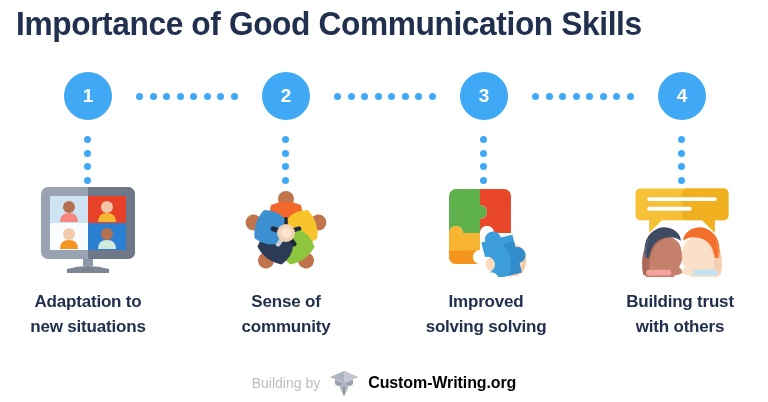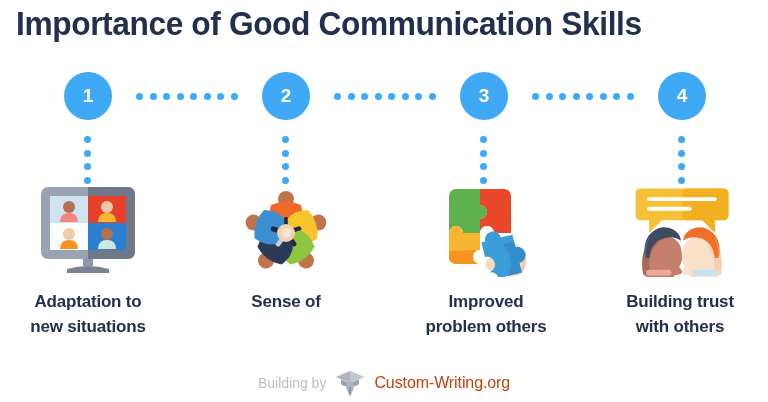--- a/index.html
+++ b/index.html
@@ -121,22 +121,22 @@
     align-items: center;
     justify-content: center;
     gap: 9px;
   }
   .footer .created {
     font-size: 14px;
     color: #b9bdc7;
   }
   .footer .brand {
     font-size: 16px;
-    font-weight: normal;
-    color: #c2410c;
+    font-weight: bold;
+    color: #000000;
     letter-spacing: -0.1px;
   }
   .footer .logo { display: block; }
 </style>
 </head>
 <body>
 
 <div class="title">Importance of Good Communication Skills</div>
 
 <div class="rail">
@@ -319,24 +319,25 @@
     <rect x="73" y="86" width="26" height="6" rx="3" fill="#c3e3f5"></rect>
   </svg>
 </div>
 
 <div class="label" style="left:-10px">
   <div>Adaptation to</div>
   <div>new situations</div>
 </div>
 <div class="label" style="left:188px">
   <div>Sense of</div>
+  <div>community</div>
 </div>
 <div class="label" style="left:388px">
   <div>Improved</div>
-  <div>problem others</div>
+  <div>solving solving</div>
 </div>
 <div class="label" style="left:582px">
   <div>Building trust</div>
   <div>with others</div>
 </div>
 
 <div class="footer">
   <span class="created">Building by</span>
   <svg class="logo" width="30" height="26" viewBox="0 0 30 26">
     <path d="M15 1 L29 7 L15 13 L1 7 Z" fill="#aeb4c0"></path>

